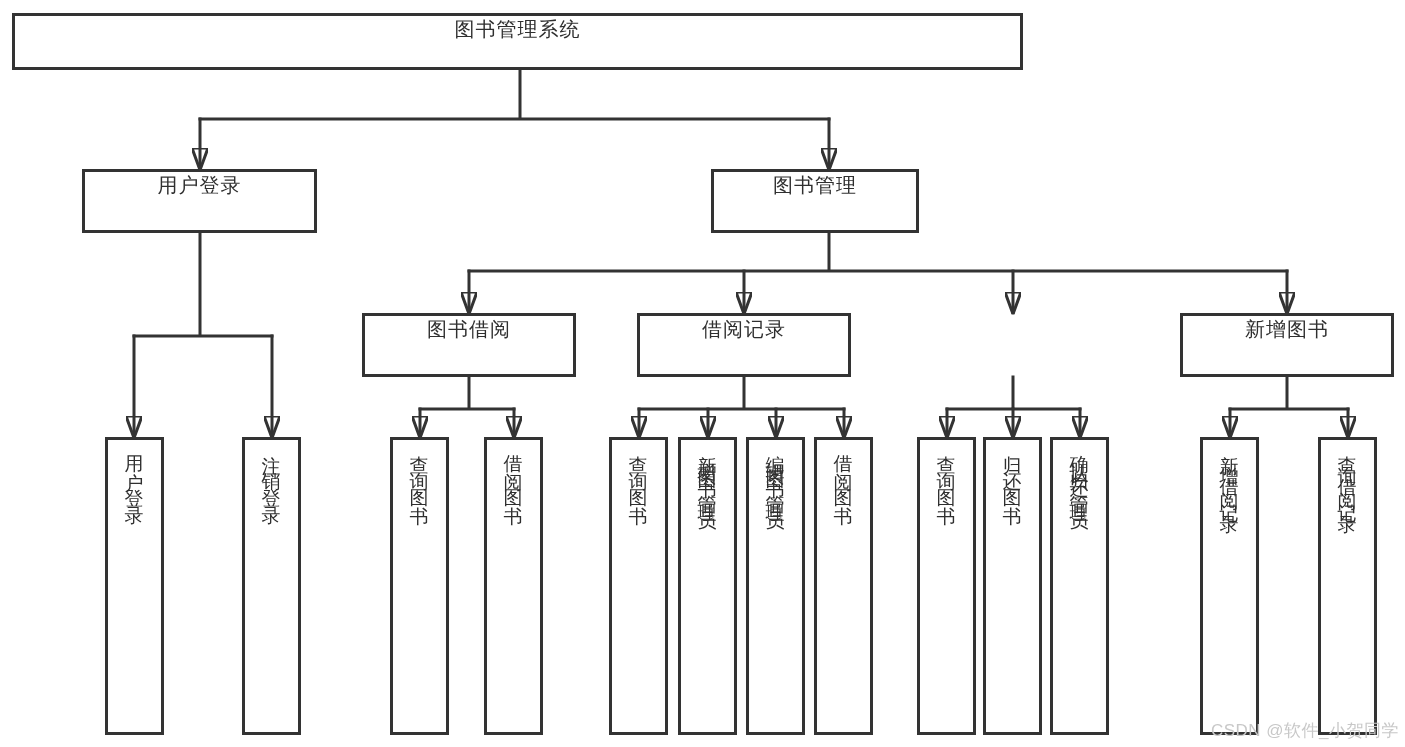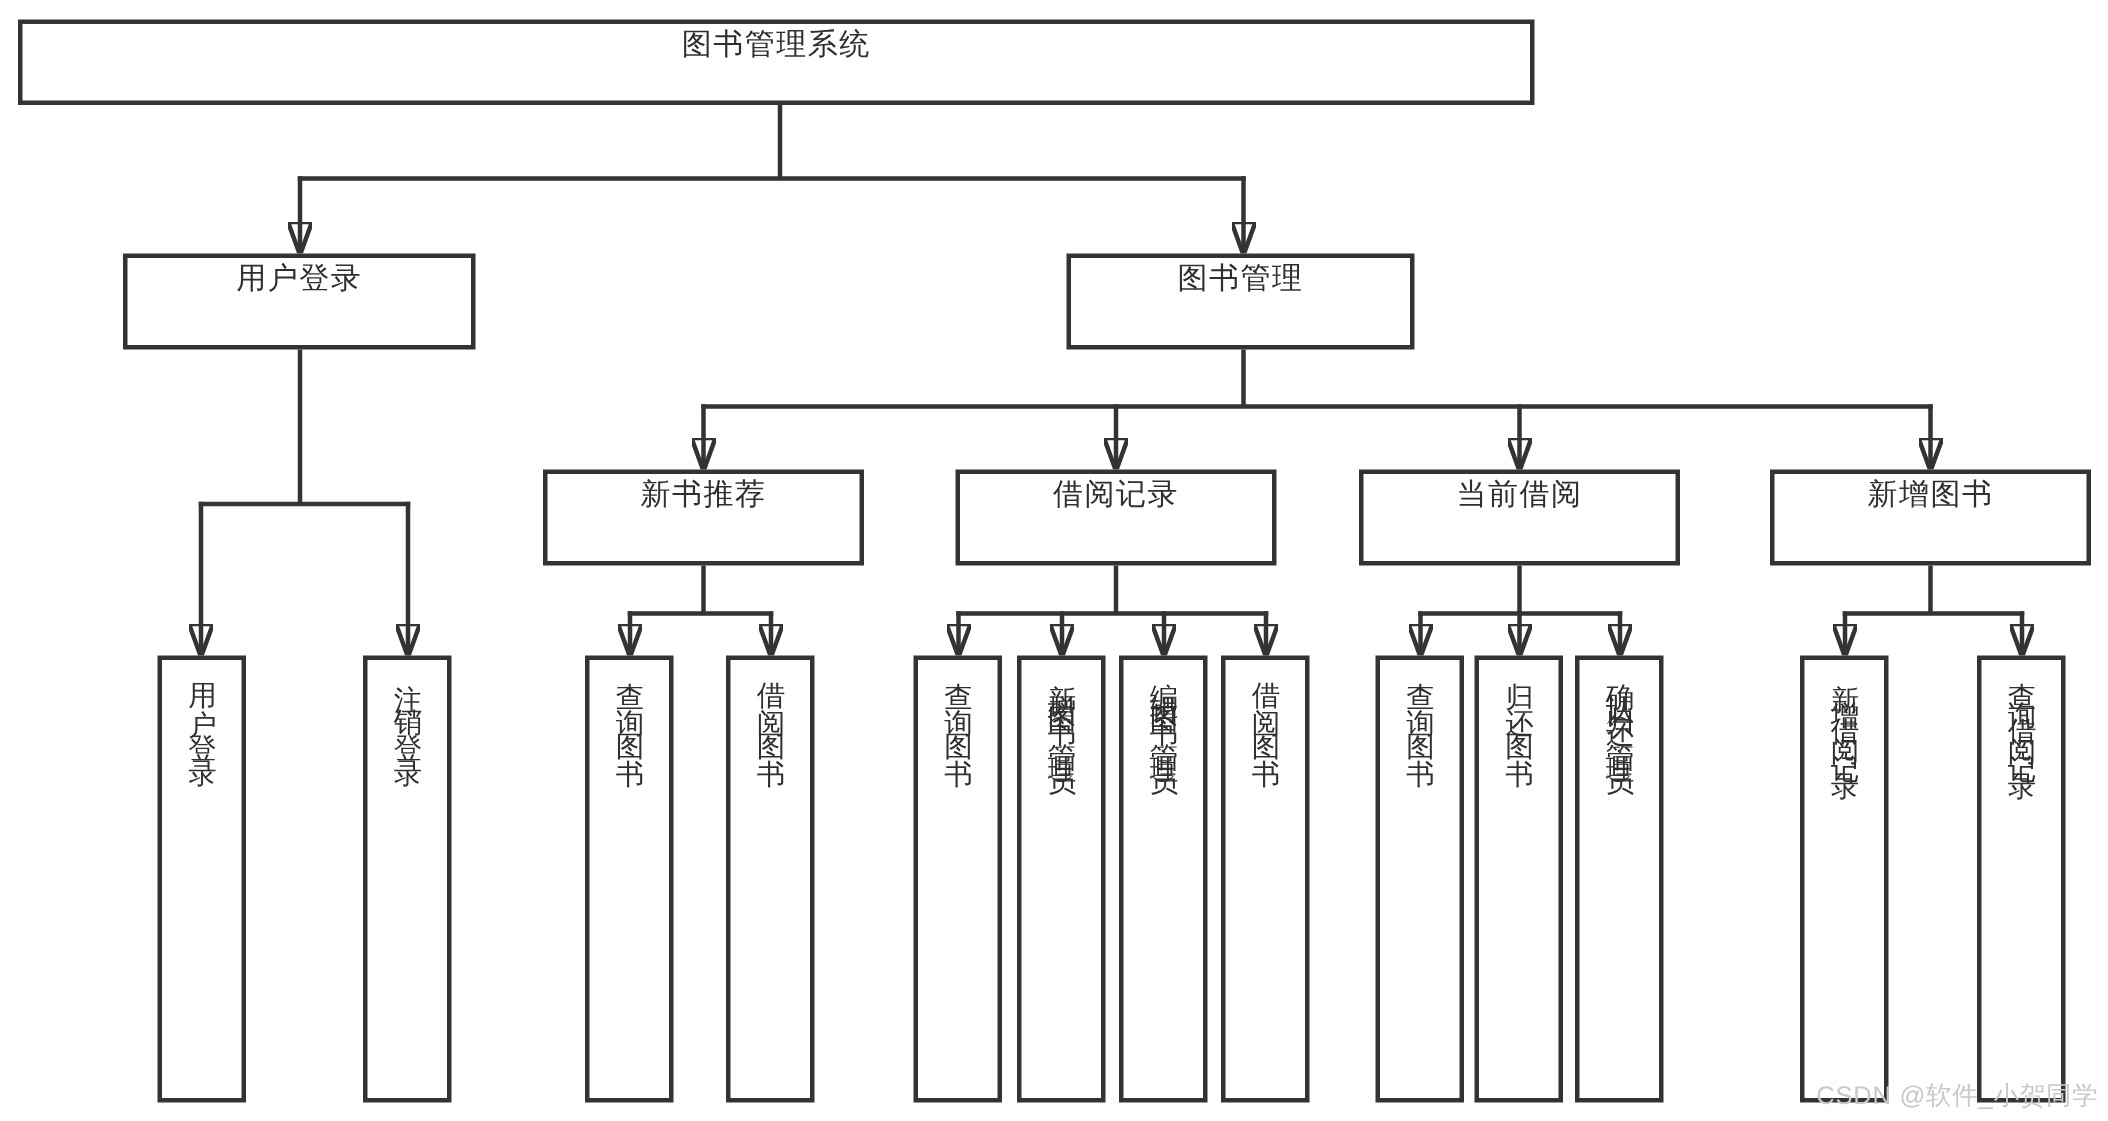--- a/index.html
+++ b/index.html
@@ -112,32 +112,29 @@
     <path d="M1348,409 V437" marker-end="url(#arw)"></path>
   </svg>
 
   <div class="box h" style="left:12px;top:13px;width:1011px;height:57px">
     <span>图书管理系统</span>
   </div>
 
   <div class="box h" style="left:82px;top:169px;width:235px;height:64px">
     <span>用户登录</span>
   </div>
-  <div class="box h" style="left:711px;top:169px;width:232px;height:64px">
+  <div class="box h" style="left:711px;top:169px;width:208px;height:64px">
     <span>图书管理</span>
   </div>
 
   <div class="box h" style="left:362px;top:313px;width:214px;height:64px">
-    <span>新书推荐</span>
+    <span>图书借阅</span>
   </div>
   <div class="box h" style="left:637px;top:313px;width:214px;height:64px">
     <span>借阅记录</span>
-  </div>
-  <div class="box h" style="left:906px;top:313px;width:214px;height:64px">
-    <span>当前借阅</span>
   </div>
   <div class="box h" style="left:1180px;top:313px;width:214px;height:64px">
     <span>新增图书</span>
   </div>
 
   <div class="box v ls-wide" style="left:105px">
     <span>用户登录</span>
   </div>
   <div class="box v ls-wide" style="left:242px">
     <span>注销登录</span>

